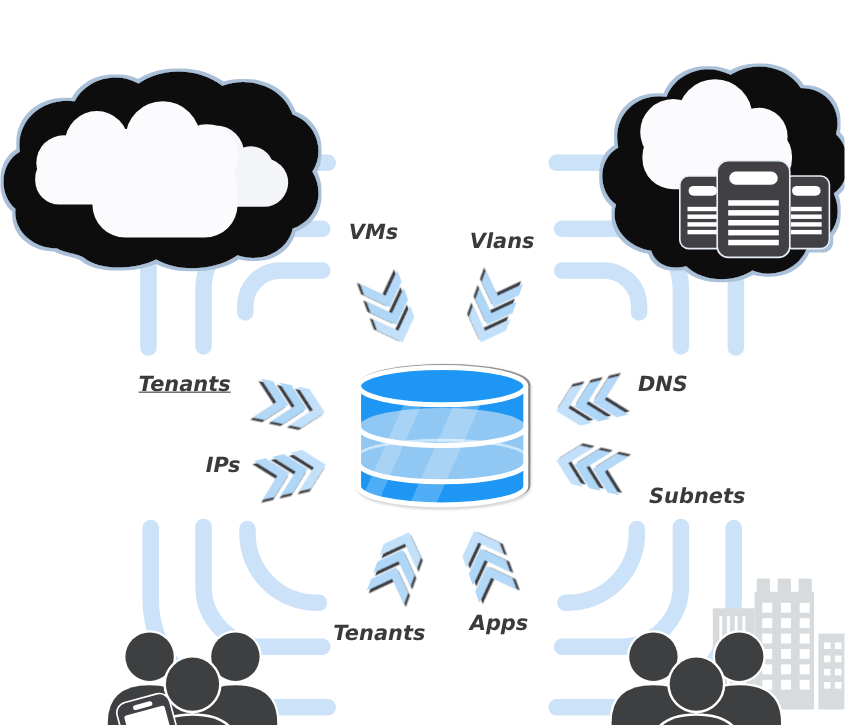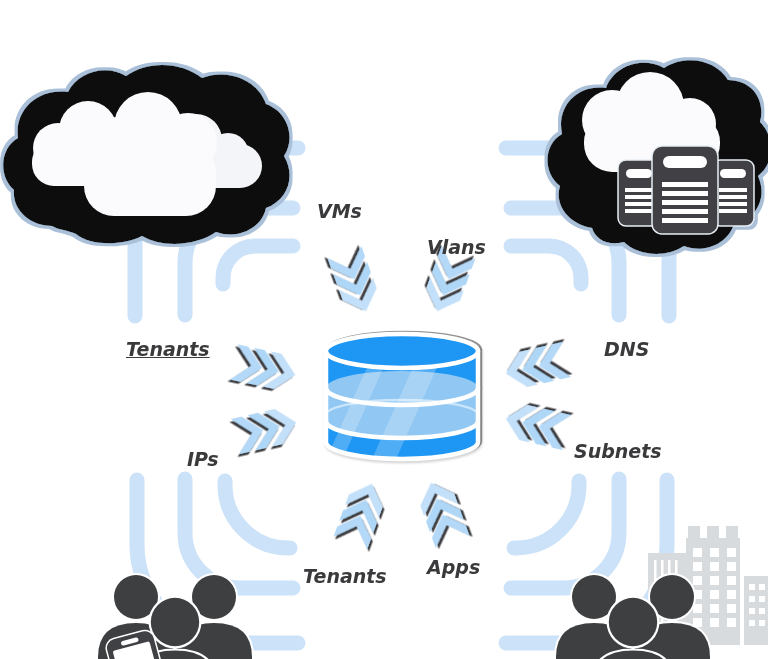--- a/index.html
+++ b/index.html
@@ -261,21 +261,21 @@
     <g transform="translate(362,463) rotate(-70)">
       <use href="#chev" x="-37" y="-18" width="74" height="36"></use>
         </g>
     <g transform="translate(441,462) rotate(-110)">
       <use href="#chev" x="-37" y="-18" width="74" height="36"></use>
         </g>
   </g>
 </svg>
 
 <div class="lbl" style="left:317px;top:152px;">VMs</div>
-<div class="lbl" style="left:427px;top:188px;">Vlans</div>
+<div class="lbl" style="left:427px;top:160px;">Vlans</div>
 <div class="lbl" style="left:126px;top:290px;text-decoration:underline;">Tenants</div>
-<div class="lbl" style="left:604px;top:290px;">DNS</div>
-<div class="lbl" style="left:187px;top:400px;text-align:right;">IPs</div>
-<div class="lbl" style="left:574px;top:392px;">Subnets</div>
+<div class="lbl" style="left:580px;top:290px;">DNS</div>
+<div class="lbl" style="left:187px;top:364px;text-align:right;">IPs</div>
+<div class="lbl" style="left:590px;top:392px;">Subnets</div>
 <div class="lbl" style="left:303px;top:517px;">Tenants</div>
 <div class="lbl" style="left:427px;top:508px;">Apps</div>
 
 </div>
 
 </body></html>

